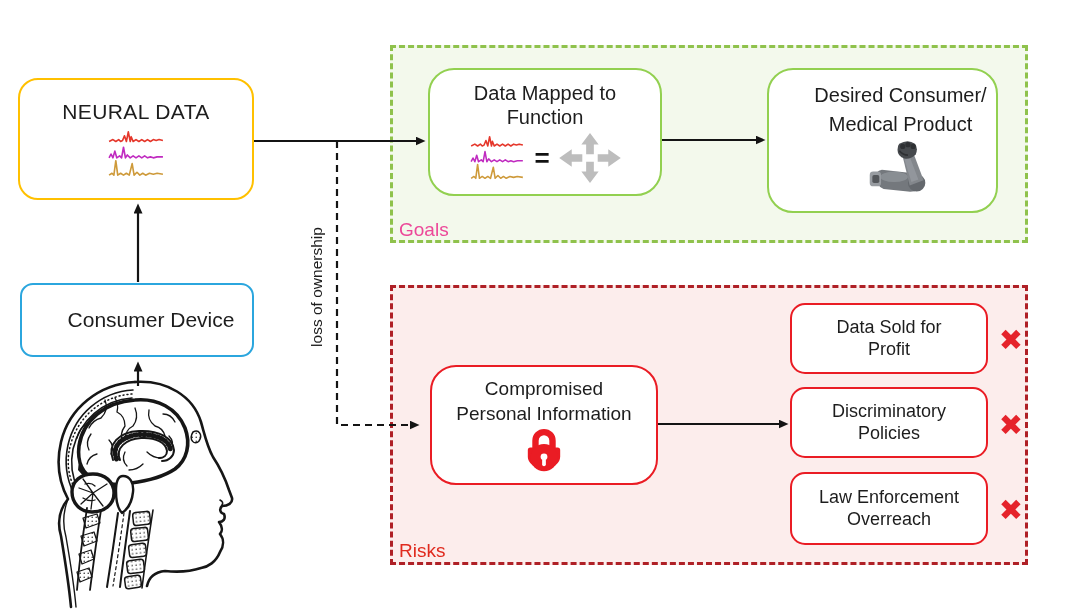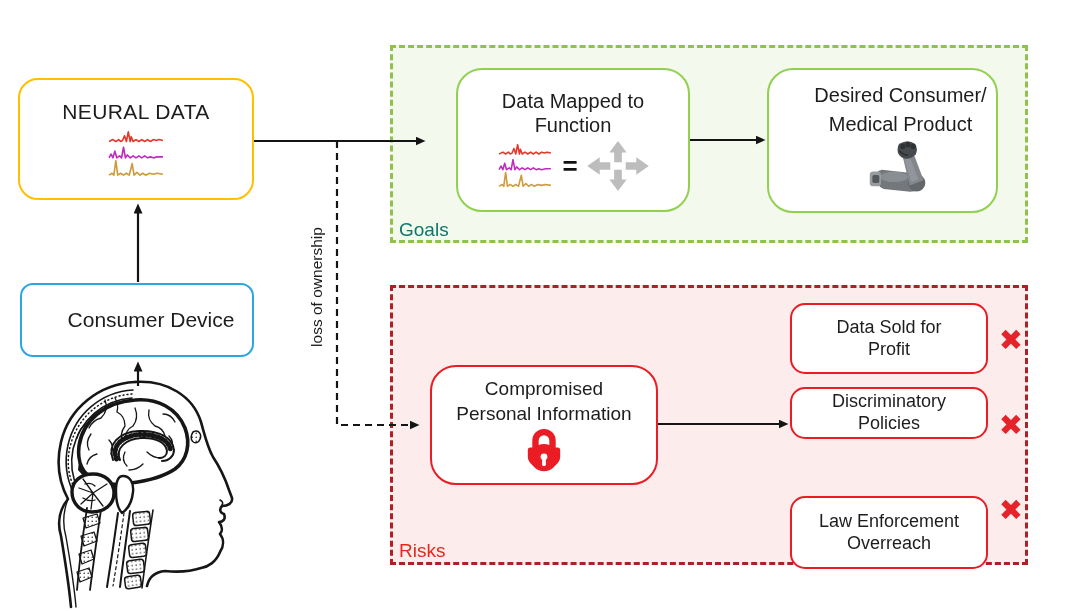--- a/index.html
+++ b/index.html
@@ -12,29 +12,29 @@
     display:flex;flex-direction:column;align-items:center;justify-content:center;
     text-align:center;line-height:1.22;z-index:3;
   }
   .box .t{display:block;}
   .panel{position:absolute;box-sizing:border-box;z-index:0;}
   .panel-label{position:absolute;font-size:19px;z-index:2;}
   #neural-box{left:18px;top:78px;width:236px;height:122px;border:2.5px solid #FFC000;border-radius:20px;font-size:21px;letter-spacing:.4px;gap:5px;}
   #device-box{left:20px;top:283px;width:234px;height:74px;border:2.5px solid #2BA6DE;border-radius:13px;font-size:21px;padding-left:28px;}
   #goals-panel{left:390px;top:45px;width:638px;height:198px;border:3px dashed #8FC24C;background:#F3F9EC;}
   #risks-panel{left:390px;top:285px;width:638px;height:280px;border:3px dashed #AF2026;background:#FCEDEC;}
-  #goals-label{left:399px;top:219px;color:#0f766e;}
+  #goals-label{left:399px;top:219px;color:#ec4899;}
   #risks-label{left:399px;top:540px;color:#E02A1E;}
-  #mapped-box{left:428px;top:68px;width:234px;height:144px;border:2.5px solid #92D050;border-radius:26px;font-size:20px;margin-left:28px;}
+  #mapped-box{left:428px;top:68px;width:234px;height:128px;border:2.5px solid #92D050;border-radius:26px;font-size:20px;}
   #desired-box{left:767px;top:68px;width:231px;height:145px;border:2.5px solid #92D050;border-radius:26px;font-size:20px;gap:4px;padding-left:36px;}
   #compromised-box{left:430px;top:365px;width:228px;height:120px;border:2.5px solid #EA1C24;border-radius:26px;font-size:19px;gap:2px;}
   .outcome{left:790px;width:198px;border:2.5px solid #EA1C24;border-radius:15px;font-size:18px;}
   #outcome-0{top:303px;height:71px;}
-  #outcome-1{top:387px;height:52px;}
-  #outcome-2{top:496px;height:73px;}
+  #outcome-1{top:387px;height:71px;}
+  #outcome-2{top:472px;height:73px;}
   .xmark{position:absolute;left:995px;width:32px;text-align:center;font-size:29px;font-weight:bold;
          color:#E5232B;z-index:3;font-family:"DejaVu Sans","Liberation Sans",sans-serif;line-height:30px;}
   #xmark-0{top:325px;} #xmark-1{top:410px;} #xmark-2{top:495px;}
   #loss-label{
     position:absolute;left:243px;top:277px;width:150px;height:20px;z-index:2;
     transform:rotate(-90deg);text-align:center;font-size:15.5px;white-space:nowrap;
   }
   #connectors{position:absolute;left:0;top:0;z-index:2;}
   #brain{position:absolute;left:35px;top:360px;z-index:1;}
   .iconrow{display:flex;align-items:center;gap:9px;margin-top:4px;}

